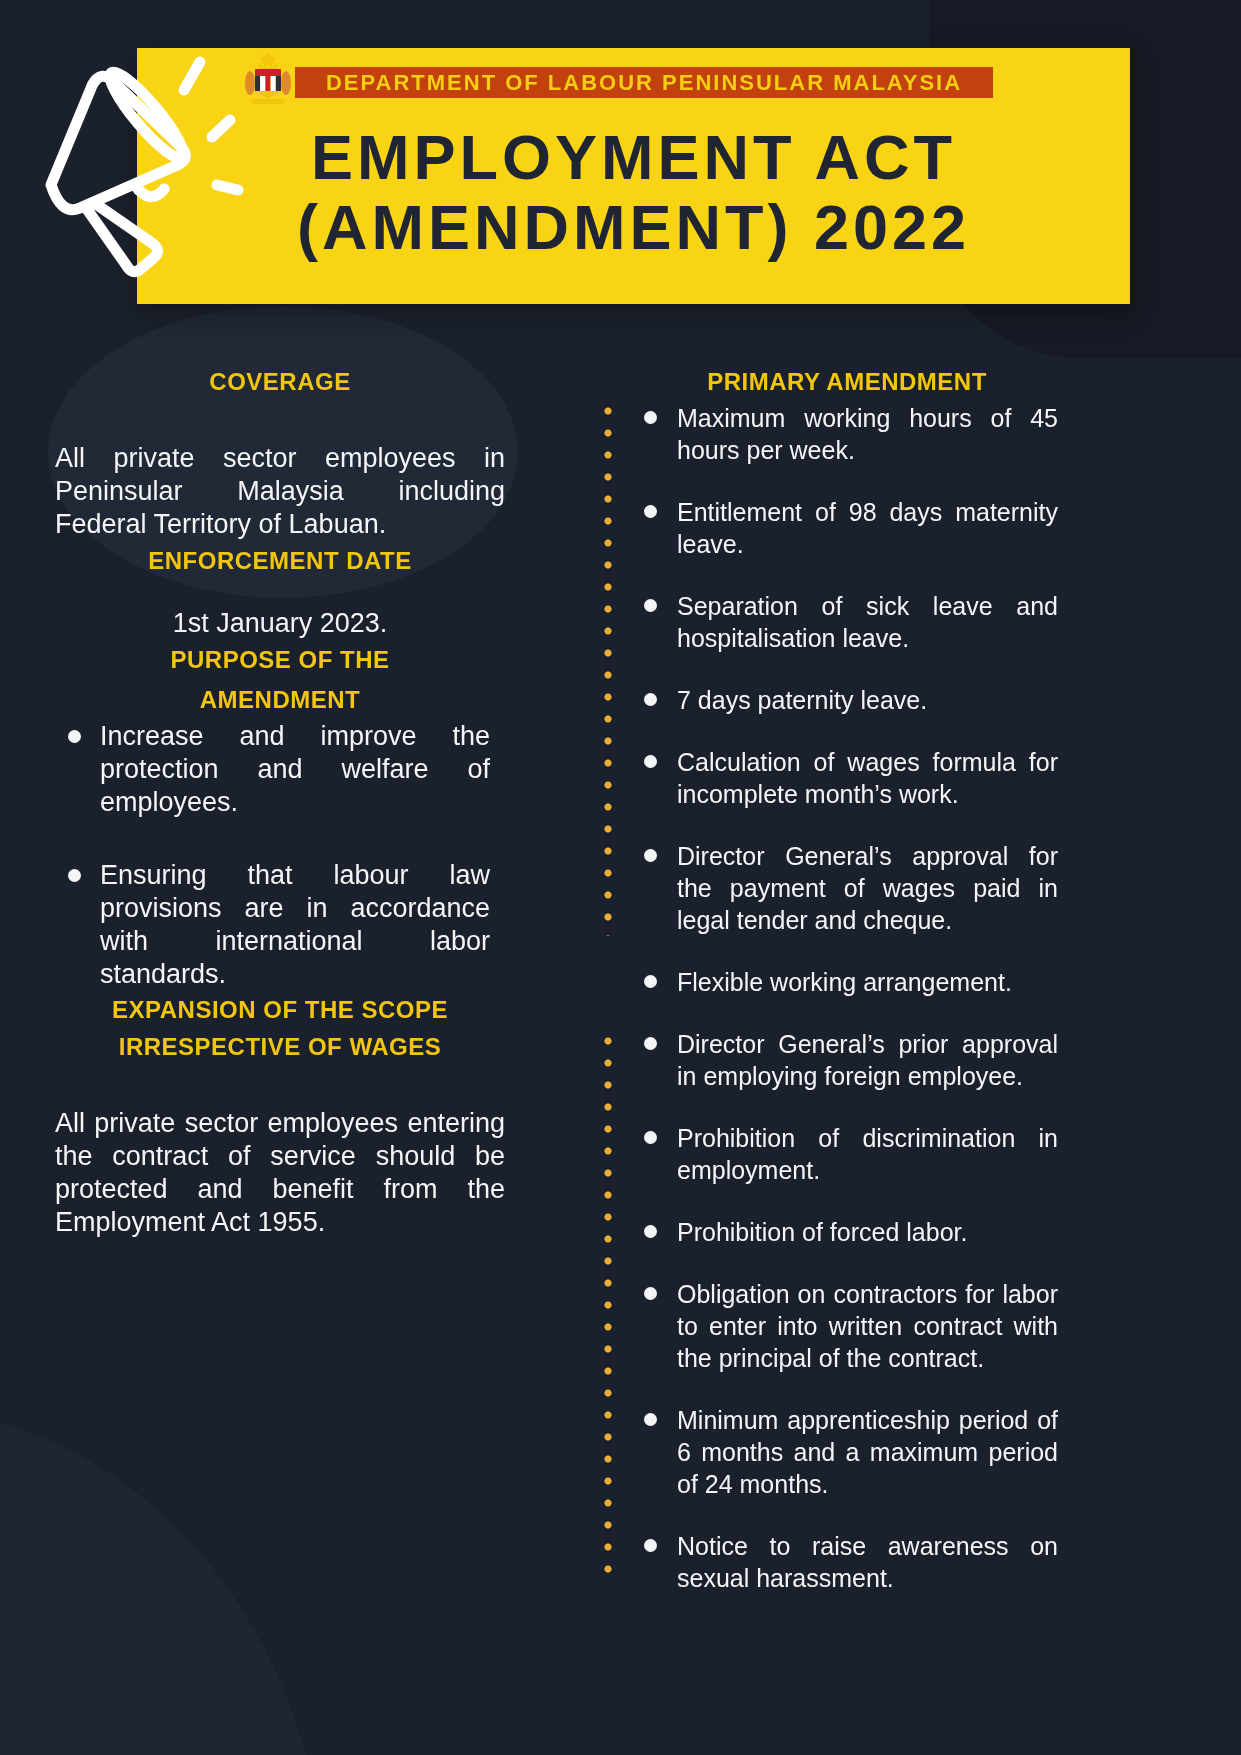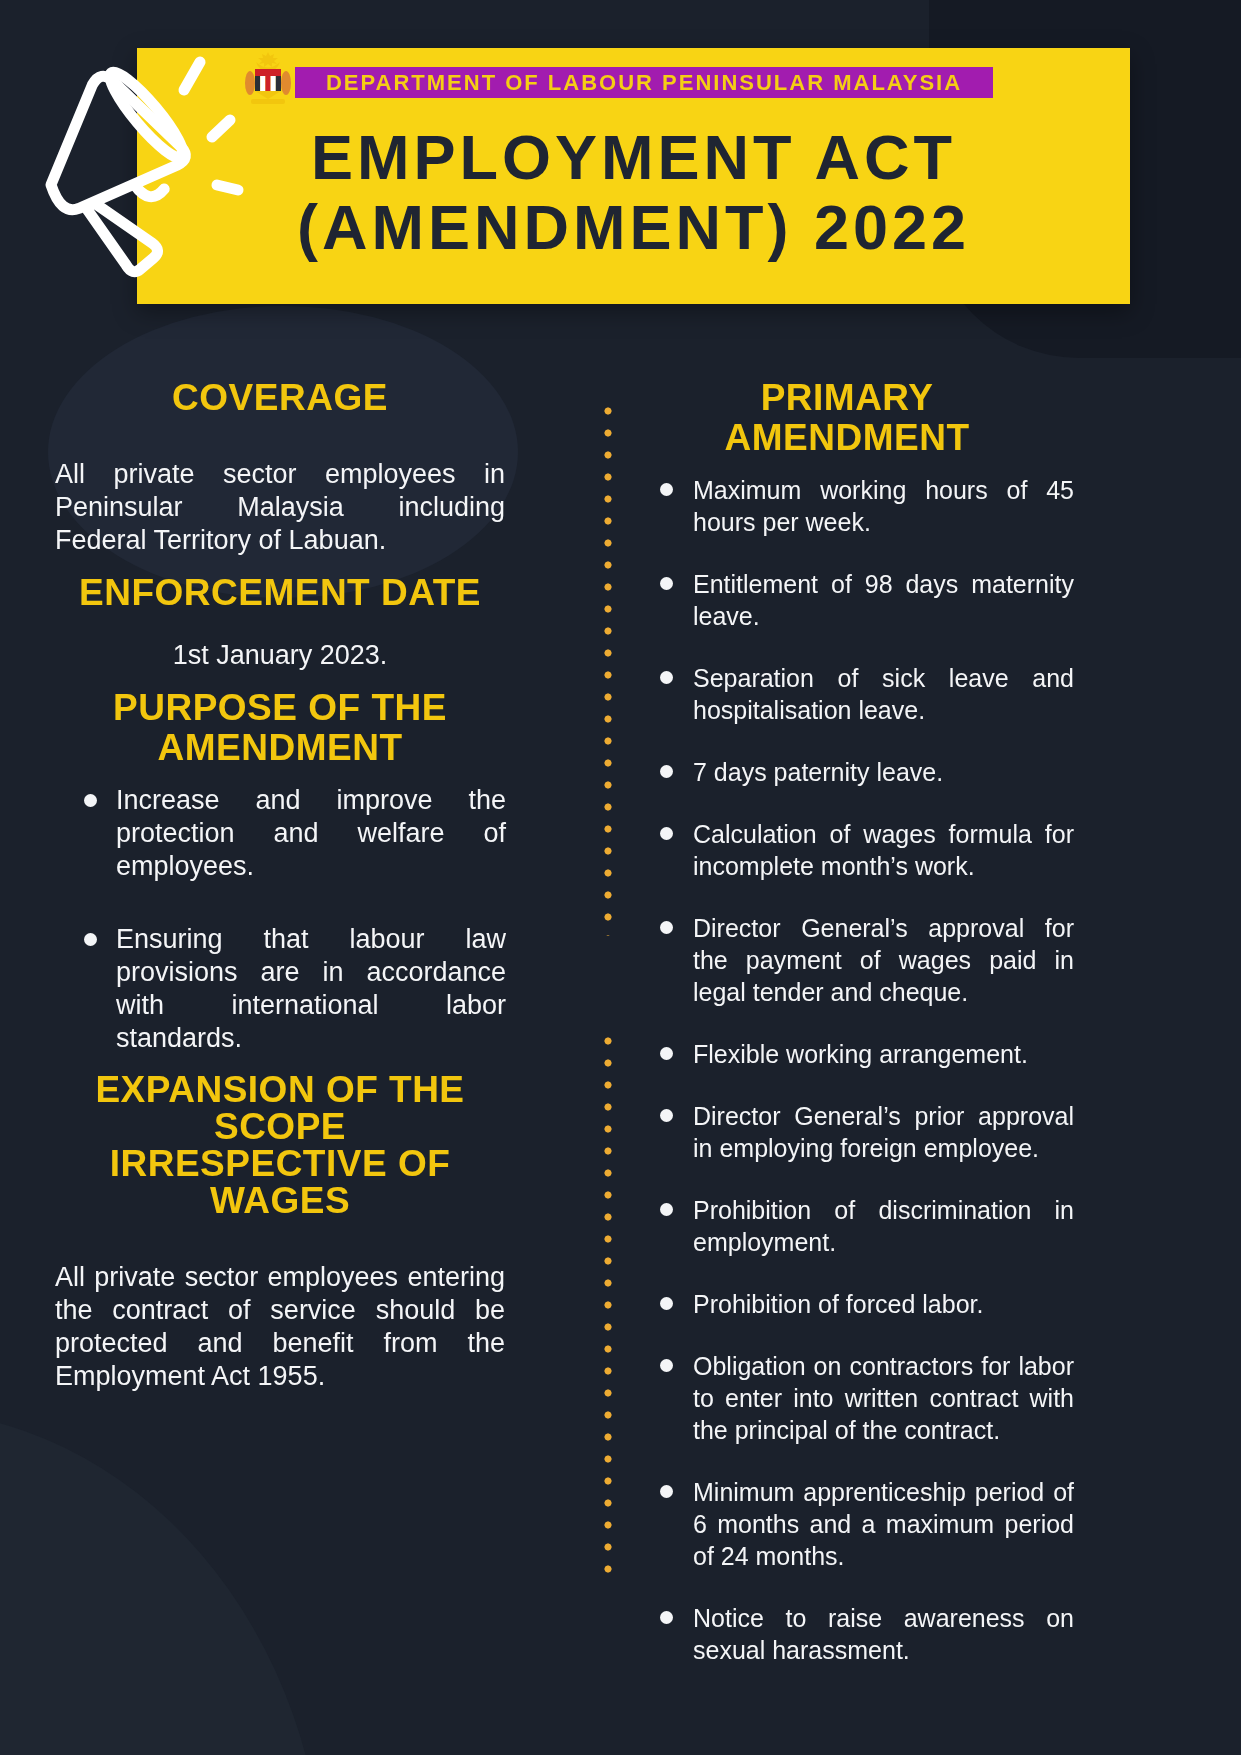--- a/index.html
+++ b/index.html
@@ -12,38 +12,38 @@
   .panel-tr{position:absolute;top:0;right:0;width:312px;height:358px;
     background:#151A24;border-bottom-left-radius:150px;}
   .blob-coverage{position:absolute;left:48px;top:306px;width:470px;height:292px;
     background:#212836;border-radius:50%;}
   .blob-bl{position:absolute;left:-520px;top:1410px;width:845px;height:985px;
     background:#1F2631;border-radius:50%;}
   
   .banner{position:absolute;left:137px;top:48px;width:993px;height:256px;
     background:#F8D414;box-shadow:0 8px 22px rgba(0,0,0,.35);}
   .dept-bar{position:absolute;left:158px;top:19px;width:698px;height:31px;
-    background:#a21caf;color:#F5CE14;display:flex;align-items:center;justify-content:center;
+    background:#c2410c;color:#F5CE14;display:flex;align-items:center;justify-content:center;
     font-size:22px;font-weight:bold;letter-spacing:2px;white-space:nowrap;}
   .emblem{position:absolute;left:108px;top:4px;width:46px;height:52px;}
   .title{position:absolute;left:0;right:0;top:62px;margin:12px;text-align:center;
     font-size:63px;line-height:70px;font-weight:bold;letter-spacing:4px;color:#1F2532;}
   .title span{display:block;}
   .megaphone{position:absolute;left:4px;top:44px;width:268px;height:260px;}
   
   .col-left{position:absolute;left:55px;top:362px;width:450px;}
   .col-right{position:absolute;left:632px;top:362px;width:430px;}
-  h2.sec{margin:16px;text-align:center;color:#F2C60E;font-size:37px;line-height:40px;
+  h2.sec{margin:0;text-align:center;color:#F2C60E;font-size:24px;line-height:40px;
     font-weight:bold;letter-spacing:0.5px;}
   h2.sec span{display:block;}
   h2.expansion{line-height:37px;}
   .body-text{margin:0;color:#F4F5F7;text-align:justify;}
   .col-left .body-text{font-size:27px;line-height:33px;}
   .centered{text-align:center;}
-  ul.bullets{list-style:none;margin:16px;padding:0;}
+  ul.bullets{list-style:none;margin:0;padding:0;}
   ul.bullets li{position:relative;color:#F4F5F7;text-align:justify;}
   ul.bullets li::before{content:"";position:absolute;border-radius:50%;background:#F4F5F7;}
   .col-left ul.bullets li{padding-left:45px;width:390px;font-size:27px;line-height:33px;}
   .col-left ul.bullets li::before{left:13px;top:10px;width:13px;height:13px;}
   .col-left ul.bullets li + li{margin-top:40px;}
   .col-right ul.bullets li{padding-left:45px;width:381px;font-size:25px;line-height:32px;}
   .col-right ul.bullets li::before{left:12px;top:9px;width:13px;height:13px;}
   .col-right ul.bullets li + li{margin-top:30px;}
   
   .mt-cov-p{margin-top:40px;}

